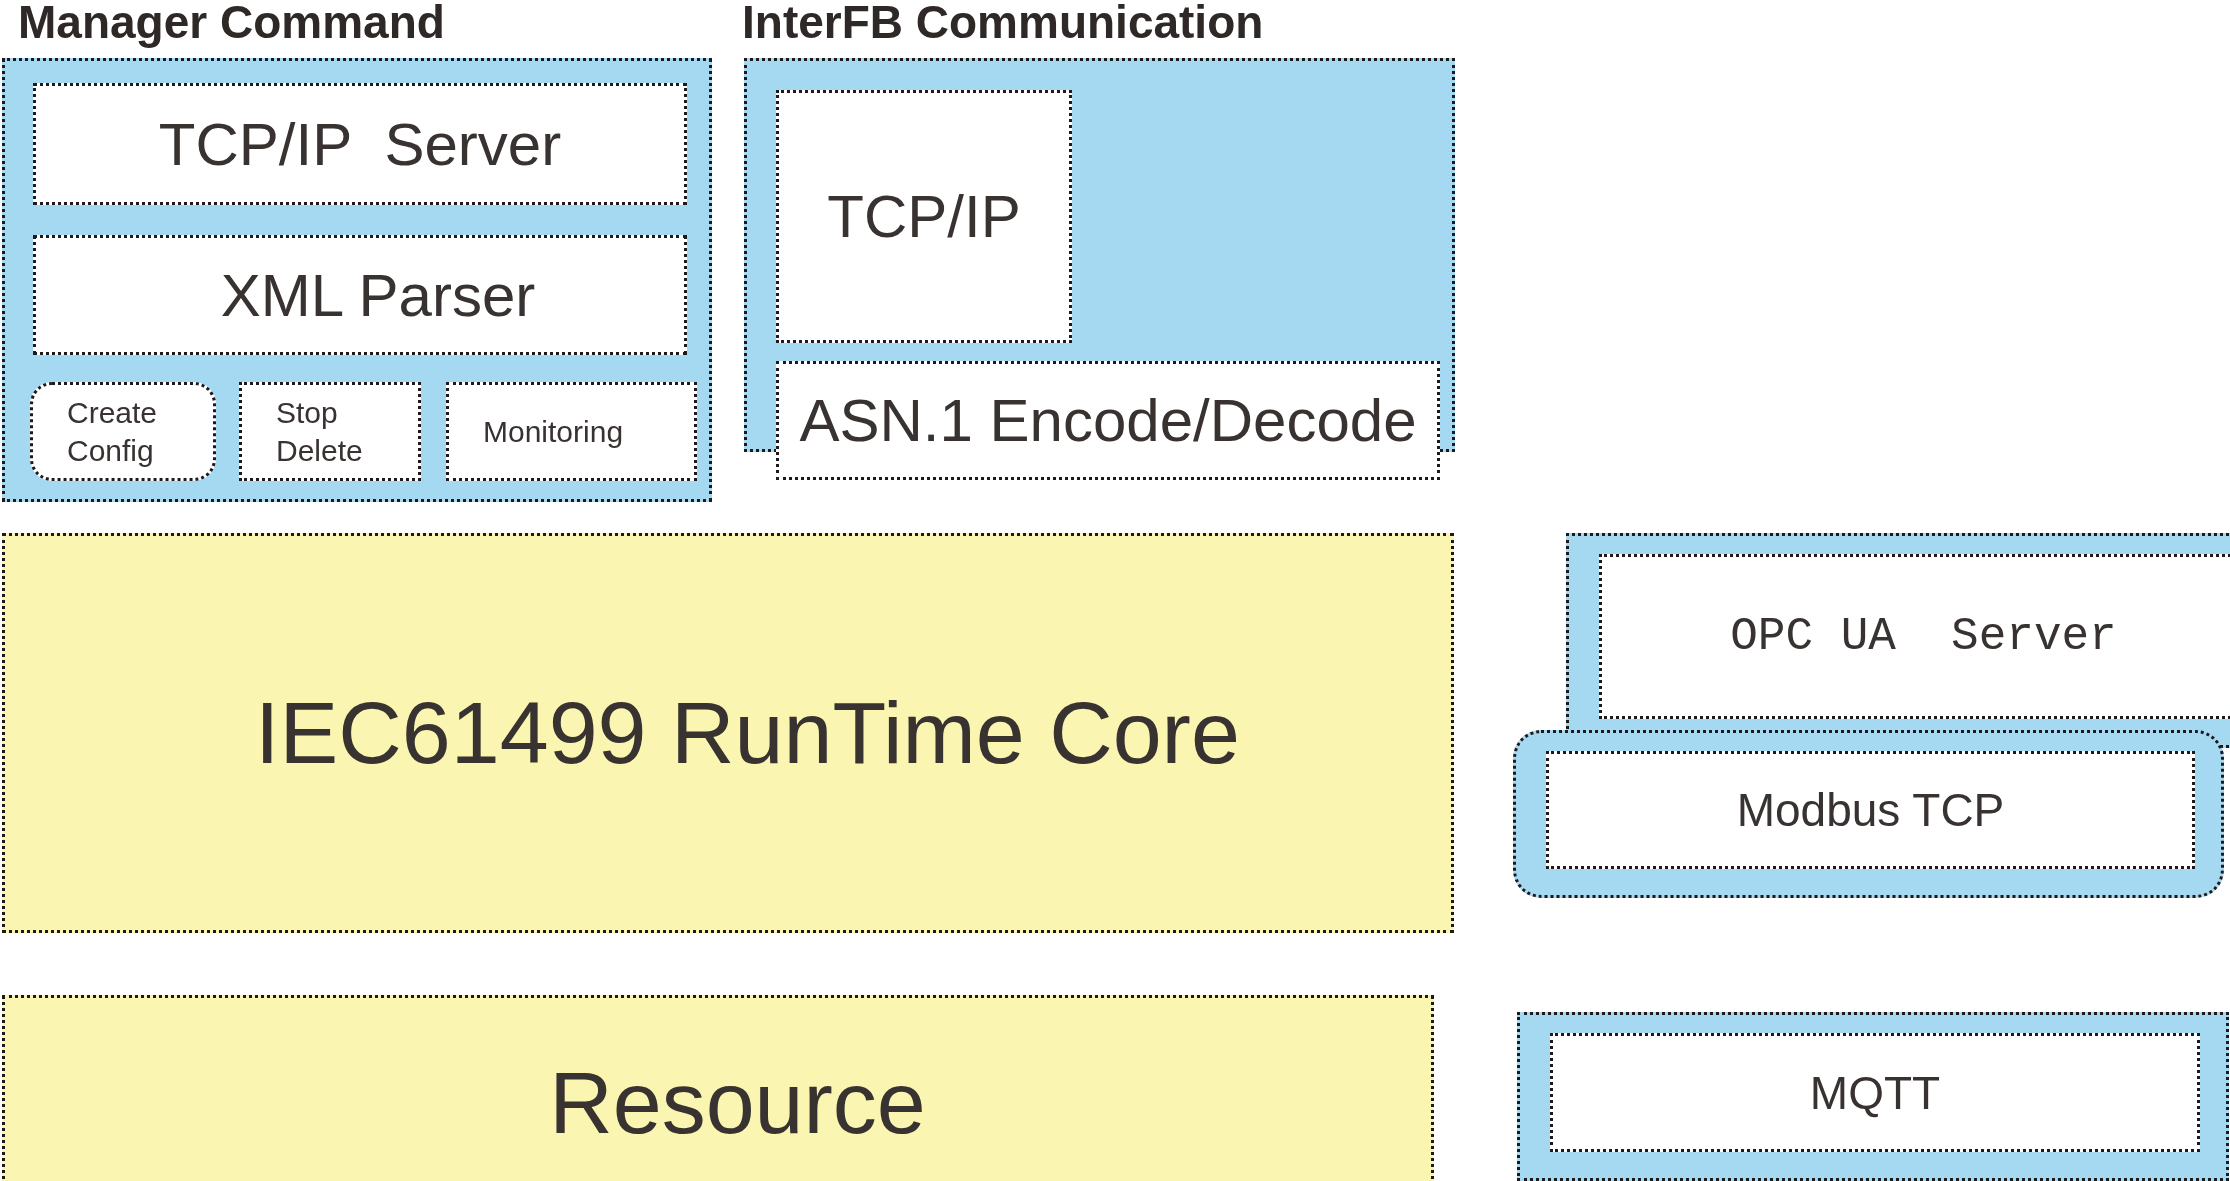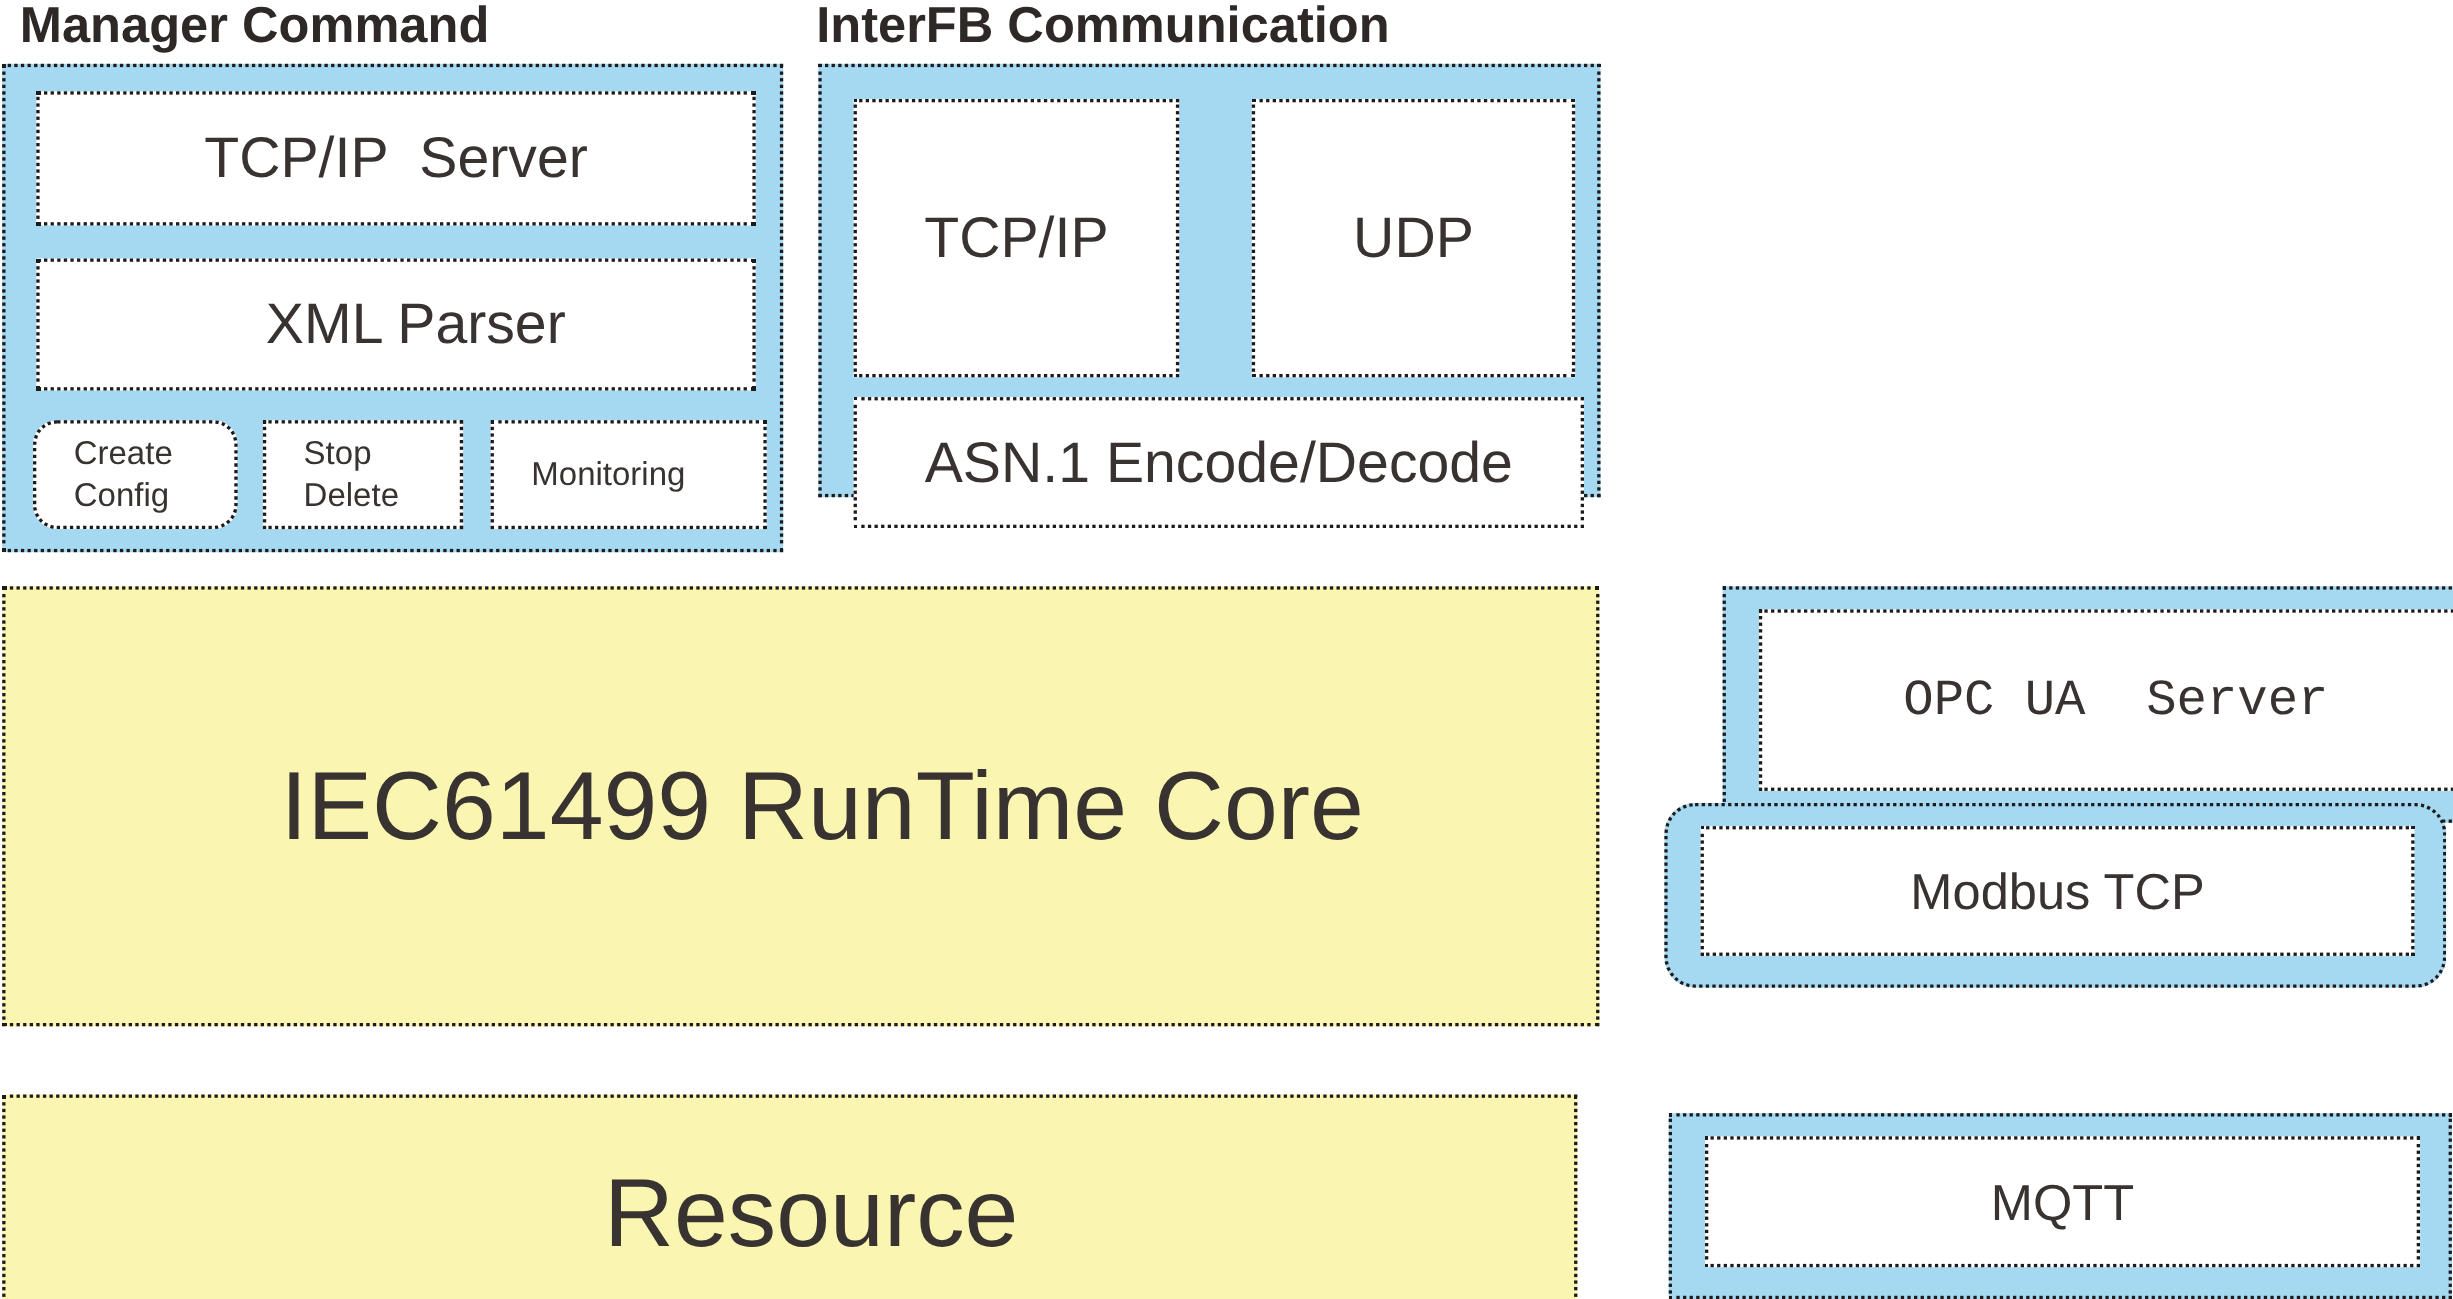--- a/index.html
+++ b/index.html
@@ -28,21 +28,21 @@
     box-sizing: border-box;
   }
   .wbox {
     position: absolute;
     background: #ffffff;
     border: 3px dotted #1e1a1b;
     box-sizing: border-box;
     display: flex;
     align-items: center;
     justify-content: center;
-    font-size: 52px;
+    font-size: 60px;
     white-space: pre;
     color: #383231;
   }
   .smallbox {
     position: absolute;
     background: #ffffff;
     border: 3px dotted #1e1a1b;
     box-sizing: border-box;
     display: flex;
     flex-direction: column;
@@ -107,21 +107,20 @@
       <span class="ln">Delete</span>
     </div>
     <div class="smallbox" style="left:441px; top:321px; width:251px; height:99px;">
       <span class="ln">Monitoring</span>
 
     </div>
   </div>
 
   <div class="group" style="left:744px; top:58px; width:711px; height:394px;">
     <div class="wbox" style="left:29px; top:29px; width:296px; height:253px;">TCP/IP</div>
-    <div class="wbox" style="left:391px; top:29px; width:294px; height:253px;">UDP</div>
     <div class="wbox" style="left:29px; top:300px; width:664px; height:119px;">ASN.1 Encode/Decode</div>
   </div>
 
   <div class="ybox" style="left:2px; top:533px; width:1452px; height:400px;">IEC61499 RunTime Core</div>
   <div class="ybox" style="left:2px; top:963px; width:1432px; height:216px;margin-top:32px;">Resource</div>
 
   <div class="proto" style="left:1566px; top:533px; width:711px; height:215px;font-family:Liberation Mono, monospace;">
     <div class="inner">OPC UA  Server</div>
   </div>
   <div class="proto" style="left:1513px; top:730px; width:711px; height:168px;border-radius:28px;">

